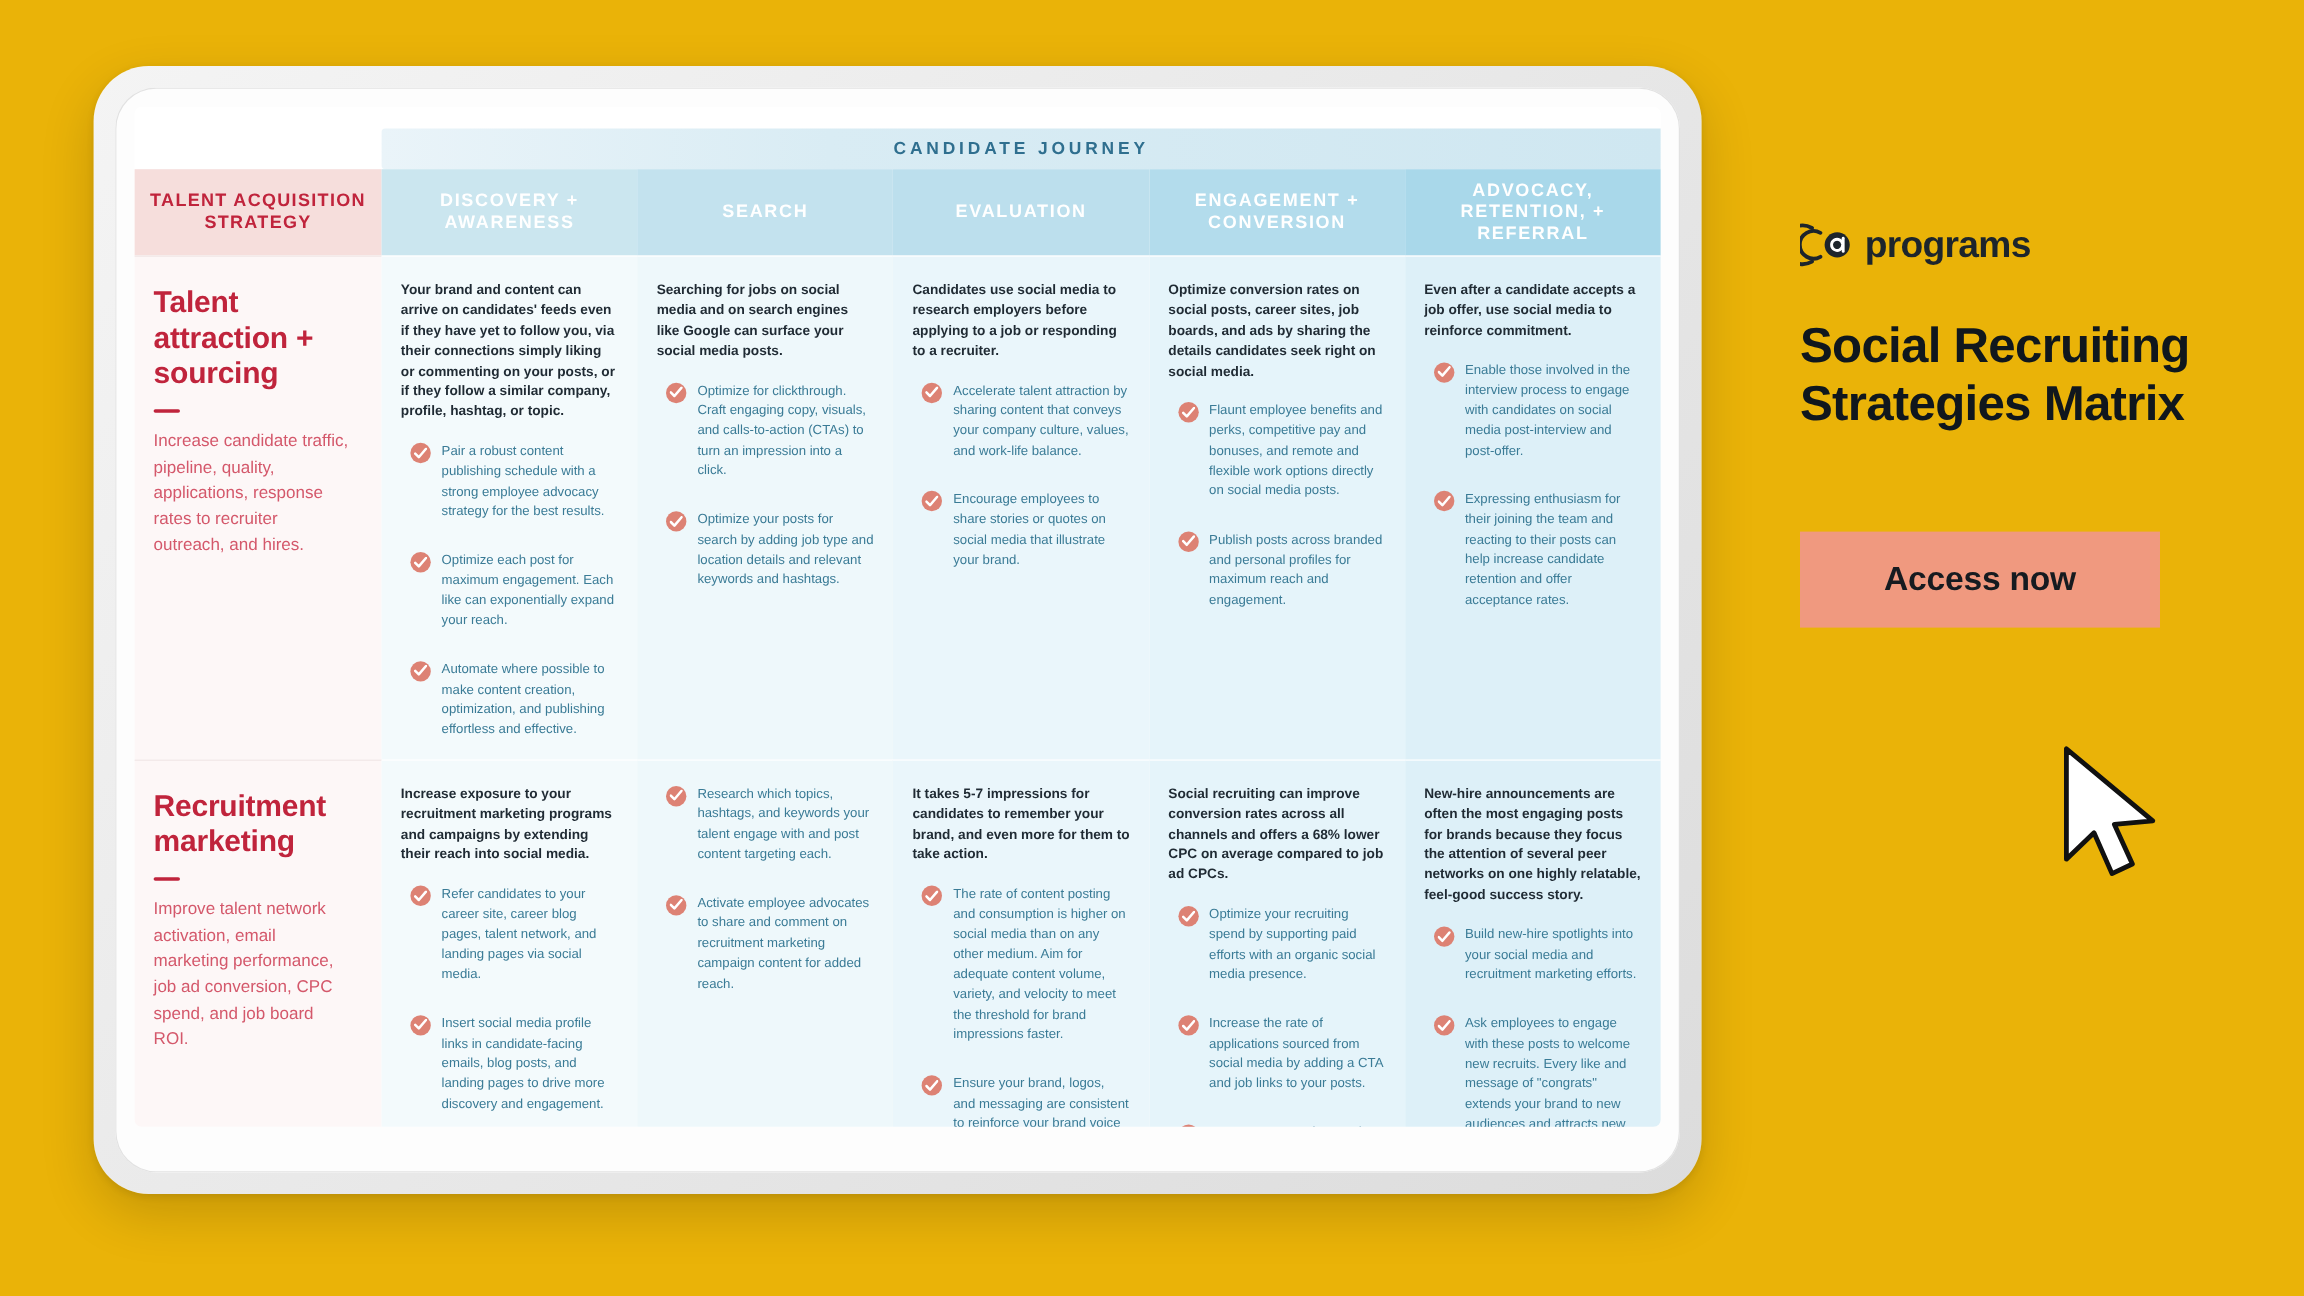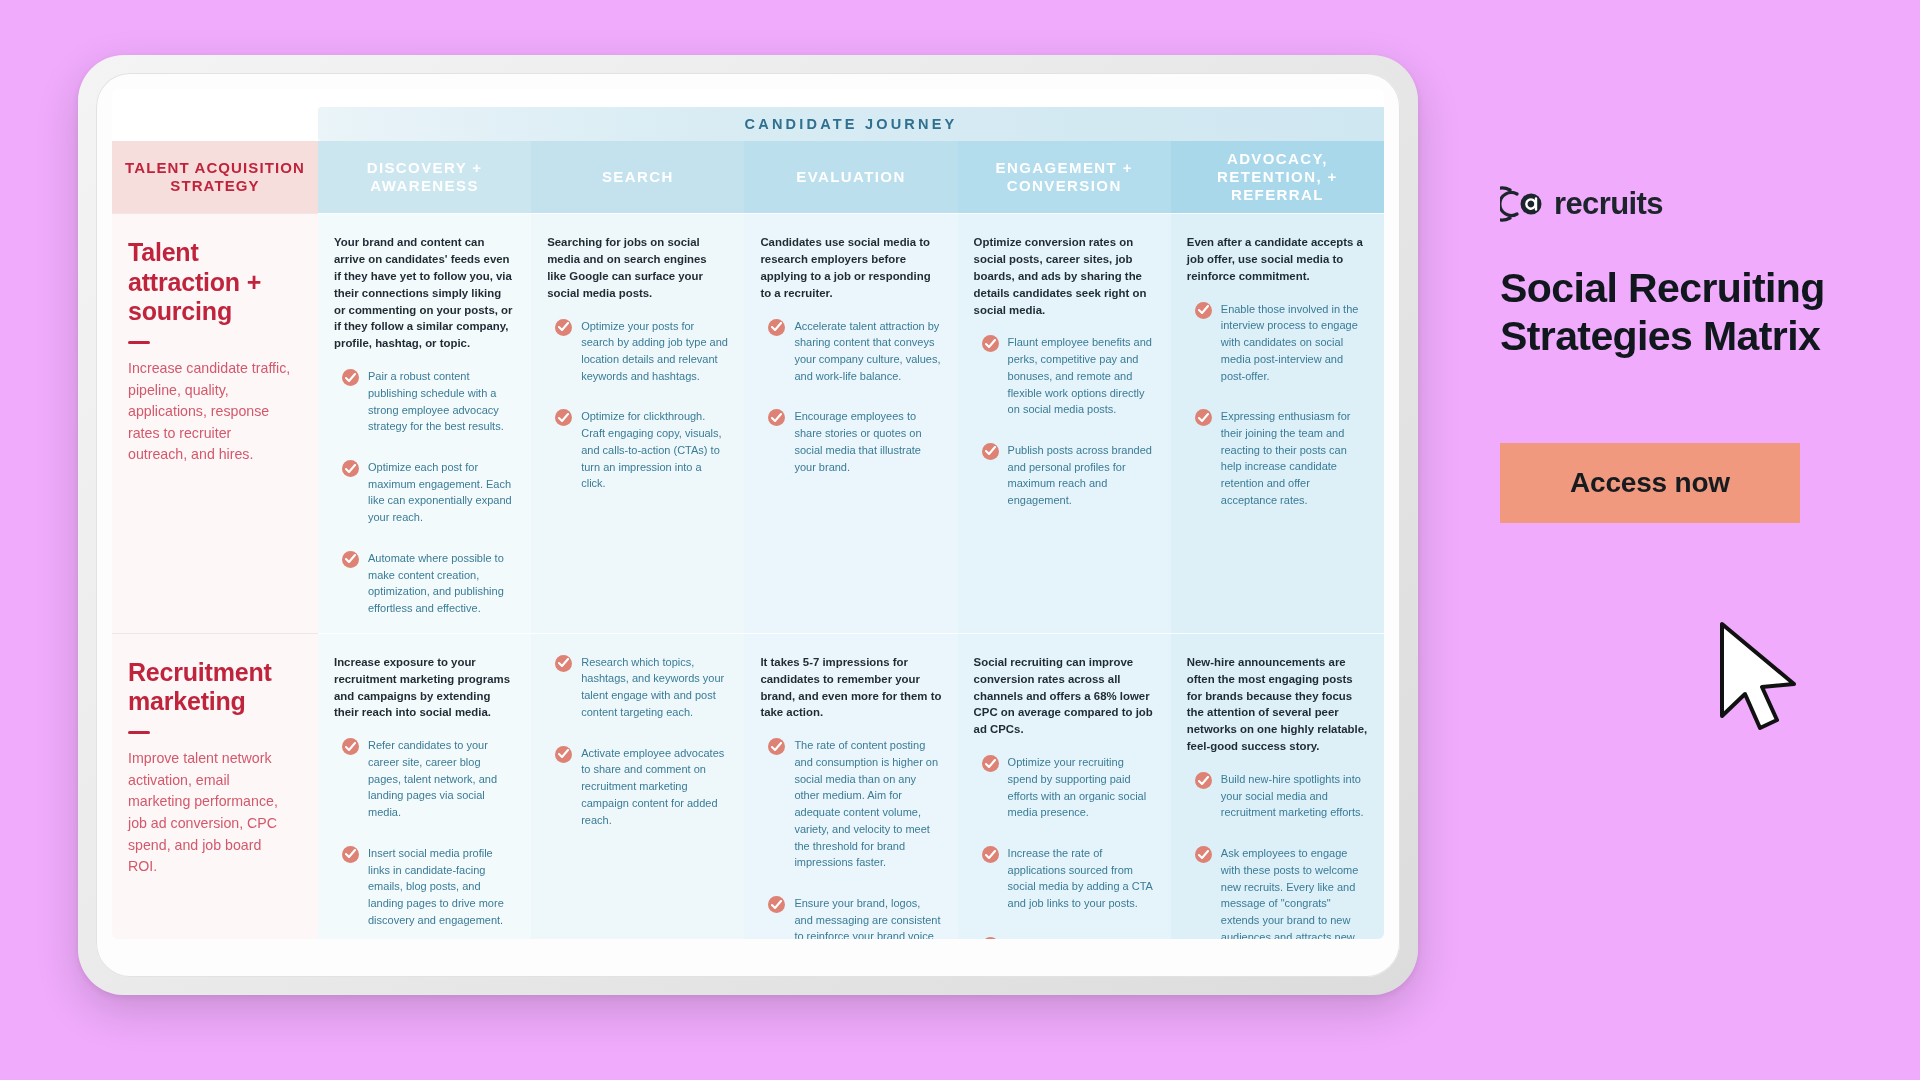--- a/index.html
+++ b/index.html
@@ -2,21 +2,21 @@
 <html><head>
 <meta charset="utf-8">
 <style>
   * { box-sizing: border-box; margin: 0; padding: 0; }
   html, body {
     width: 1920px; height: 1080px;
     background: #ffffff;
     font-family: "Liberation Sans", sans-serif;
     overflow: hidden;
   }
-  .stage { position: relative; width: 1920px; height: 1080px; background: #f0abfc; }
+  .stage { position: relative; width: 1920px; height: 1080px; background: #eab308; }
 
   
   .tablet {
     position: absolute;
     left: 78px; top: 55px;
     width: 1340px; height: 940px;
     background: linear-gradient(135deg,#f4f4f4 0%, #e9e9e9 48%, #dcdcdc 100%);
     border-radius: 46px;
     box-shadow: 0 16px 44px rgba(0,0,0,0.16), 0 2px 6px rgba(0,0,0,0.08);
   }
@@ -202,29 +202,29 @@
             </div>
             <div class="jcell j-c2">
               <div class="j-intro">Searching for jobs on social media and on search engines like Google can surface your social media posts.</div>
               <div class="bullets">
                 <div class="bullet">
                   <span class="check">
                       <svg width="11" height="10" viewBox="0 0 11 10">
                         <path d="M1 5 L4 8 L10 1" stroke="#fff" stroke-width="2.1" fill="none" stroke-linecap="round" stroke-linejoin="round"></path>
                       </svg>
                     </span>
+                  <span class="btxt">Optimize for clickthrough. Craft engaging copy, visuals, and calls-to-action (CTAs) to turn an impression into a click.</span>
+                </div>
+                <div class="bullet">
+                  <span class="check">
+                      <svg width="11" height="10" viewBox="0 0 11 10">
+                        <path d="M1 5 L4 8 L10 1" stroke="#fff" stroke-width="2.1" fill="none" stroke-linecap="round" stroke-linejoin="round"></path>
+                      </svg>
+                    </span>
                   <span class="btxt">Optimize your posts for search by adding job type and location details and relevant keywords and hashtags.</span>
-                </div>
-                <div class="bullet">
-                  <span class="check">
-                      <svg width="11" height="10" viewBox="0 0 11 10">
-                        <path d="M1 5 L4 8 L10 1" stroke="#fff" stroke-width="2.1" fill="none" stroke-linecap="round" stroke-linejoin="round"></path>
-                      </svg>
-                    </span>
-                  <span class="btxt">Optimize for clickthrough. Craft engaging copy, visuals, and calls-to-action (CTAs) to turn an impression into a click.</span>
                 </div>
               </div>
             </div>
             <div class="jcell j-c3">
               <div class="j-intro">Candidates use social media to research employers before applying to a job or responding to a recruiter.</div>
               <div class="bullets">
                 <div class="bullet">
                   <span class="check">
                       <svg width="11" height="10" viewBox="0 0 11 10">
                         <path d="M1 5 L4 8 L10 1" stroke="#fff" stroke-width="2.1" fill="none" stroke-linecap="round" stroke-linejoin="round"></path>
@@ -415,21 +415,21 @@
     <div class="logo-row">
       <span class="logo-mark">
         <svg width="44" height="38" viewBox="0 0 44 38">
           <path d="M10 5 A16 16 0 1 0 10 33" stroke="#1d252c" stroke-width="3.2" fill="none" stroke-linecap="round"></path>
           <path d="M17 9 A11.5 11.5 0 1 0 17 29" stroke="#1d252c" stroke-width="3.2" fill="none" stroke-linecap="round"></path>
           <circle cx="31" cy="19" r="10.5" fill="#1d252c"></circle>
           <path d="M36 13.5 v11" stroke="#ffffff" stroke-width="2.4" stroke-linecap="round"></path>
           <path d="M35.5 19 a4.6 4.6 0 1 0 0 0.1" stroke="#ffffff" stroke-width="2.4" fill="none"></path>
         </svg>
       </span>
-      <span class="logo-word">recruits</span>
+      <span class="logo-word">programs</span>
     </div>
 
     <div class="panel-title">Social Recruiting Strategies Matrix</div>
 
     <button class="cta">Access now</button>
   </div>
 
   <div class="cursor">
     <svg width="92" height="120" viewBox="0 0 92 120">
       <path d="M4 4 L4 96 L27 74 L42 108 L59 100 L44 67 L76 64 Z" fill="#ffffff" stroke="#111111" stroke-width="4" stroke-linejoin="round"></path>

